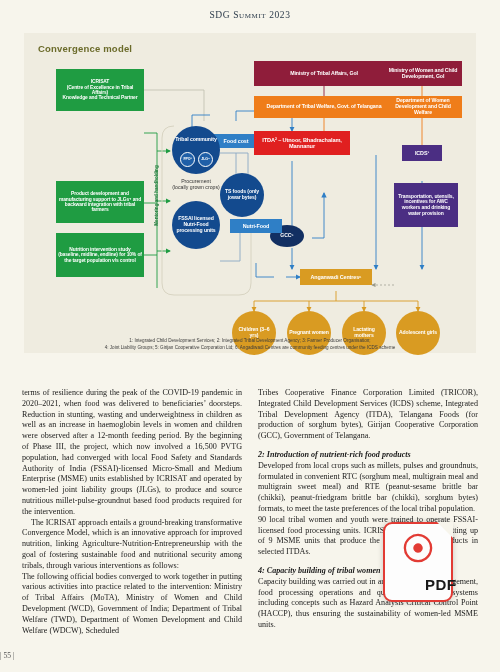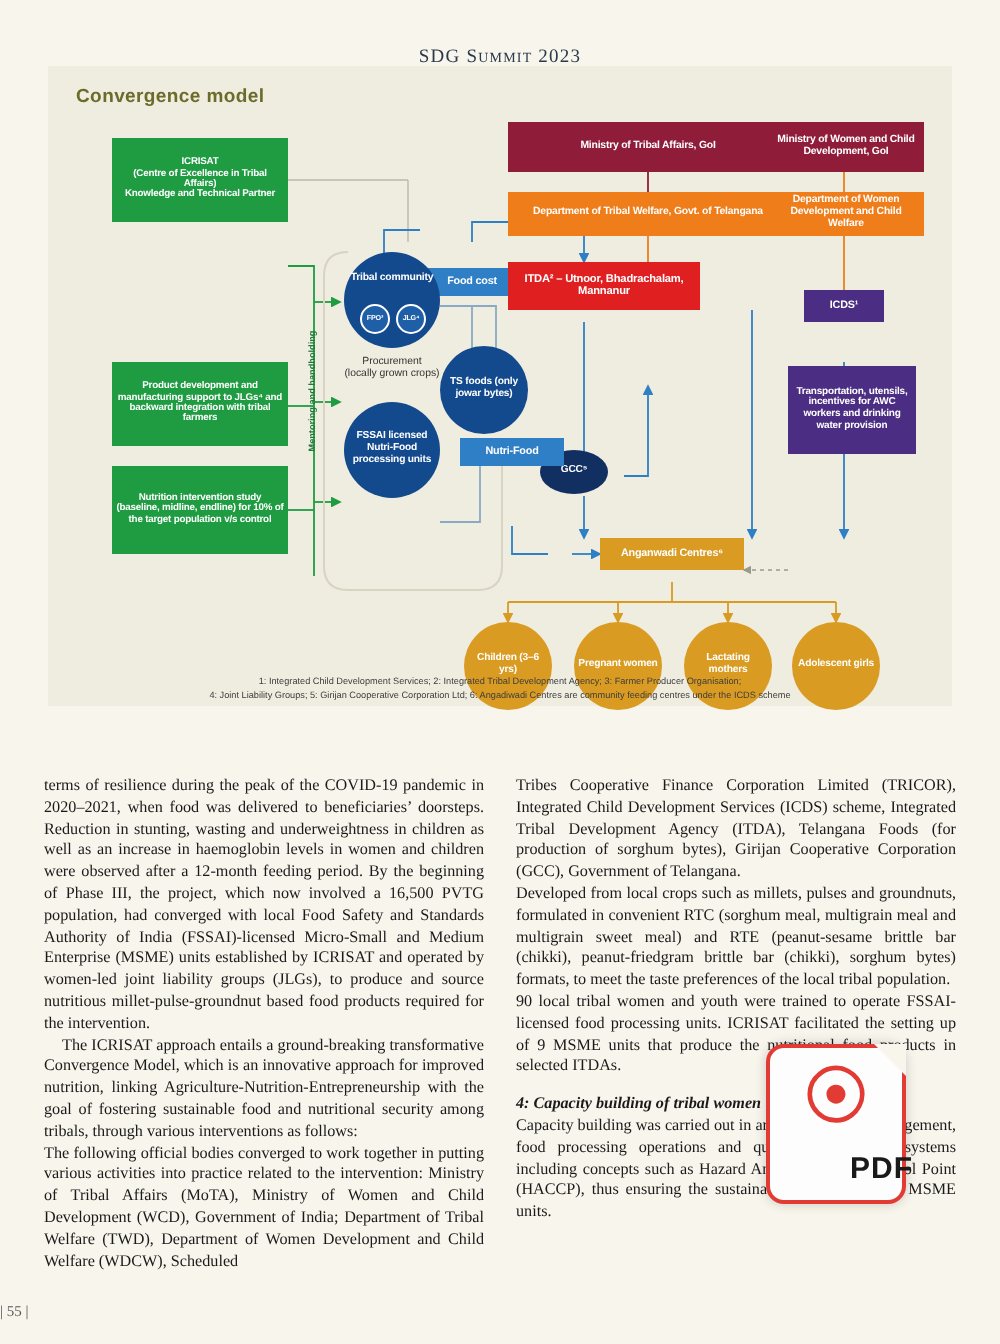--- a/index.html
+++ b/index.html
@@ -10,21 +10,21 @@
     color:#1a1a1a;
     overflow:hidden;
     position:relative;
   }
   .page-header{
     text-align:center;
     font-family:"Liberation Serif", serif;
     font-size:9.5px;
     letter-spacing:0.6px;
     color:#2b3a4a;
-    padding-top:24px;
+    padding-top:10px;
     font-variant:small-caps;
   }
   
   .figure{
     position:absolute;
     left:24px;top:33px;
     width:452px;height:320px;
     background:#efece0;
   }
   .fig-title{
@@ -266,20 +266,21 @@
 </div>
 
 <div class="cols">
   <div class="col">
     <p>terms of resilience during the peak of the COVID-19 pandemic in 2020–2021, when food was delivered to beneficiaries’ doorsteps. Reduction in stunting, wasting and underweightness in children as well as an increase in haemoglobin levels in women and children were observed after a 12-month feeding period. By the beginning of Phase III, the project, which now involved a 16,500 PVTG population, had converged with local Food Safety and Standards Authority of India (FSSAI)-licensed Micro-Small and Medium Enterprise (MSME) units established by ICRISAT and operated by women-led joint liability groups (JLGs), to produce and source nutritious millet-pulse-groundnut based food products required for the intervention.</p>
     <p class="indent">The ICRISAT approach entails a ground-breaking transformative Convergence Model, which is an innovative approach for improved nutrition, linking Agriculture-Nutrition-Entrepreneurship with the goal of fostering sustainable food and nutritional security among tribals, through various interventions as follows:</p>
     <p>The following official bodies converged to work together in putting various activities into practice related to the intervention: Ministry of Tribal Affairs (MoTA), Ministry of Women and Child Development (WCD), Government of India; Department of Tribal Welfare (TWD), Department of Women Development and Child Welfare (WDCW), Scheduled</p>
   </div>
   <div class="col">
     <p>Tribes Cooperative Finance Corporation Limited (TRICOR), Integrated Child Development Services (ICDS) scheme, Integrated Tribal Development Agency (ITDA), Telangana Foods (for production of sorghum bytes), Girijan Cooperative Corporation (GCC), Government of Telangana.</p>
+    <h4>2: Introduction of nutrient-rich food products</h4>
     <p>Developed from local crops such as millets, pulses and groundnuts, formulated in convenient RTC (sorghum meal, multigrain meal and multigrain sweet meal) and RTE (peanut-sesame brittle bar (chikki), peanut-friedgram brittle bar (chikki), sorghum bytes) formats, to meet the taste preferences of the local tribal population.</p>
     <p>90 local tribal women and youth were trained to operate FSSAI-licensed food processing units. ICRISAT facilitated the setting up of 9 MSME units that produce the nutritional food products in selected ITDAs.</p>
     <h4>4: Capacity building of tribal women</h4>
     <p>Capacity building was carried out in areas of business management, food processing operations and quality management systems including concepts such as Hazard Analysis Critical Control Point (HACCP), thus ensuring the sustainability of women-led MSME units.</p>
   </div>
 </div>
 
 <div class="pagenum">| 55 |</div>
 
 <div class="pdf-badge">

